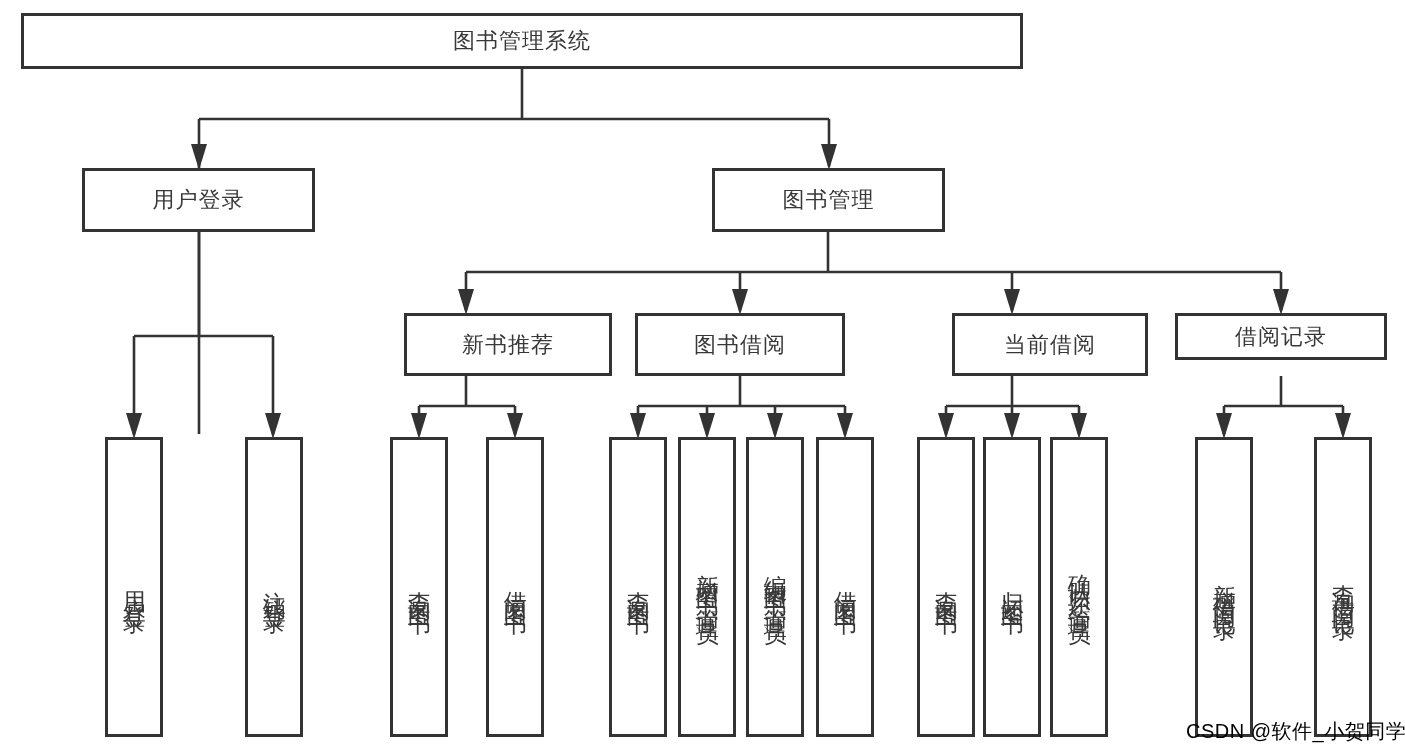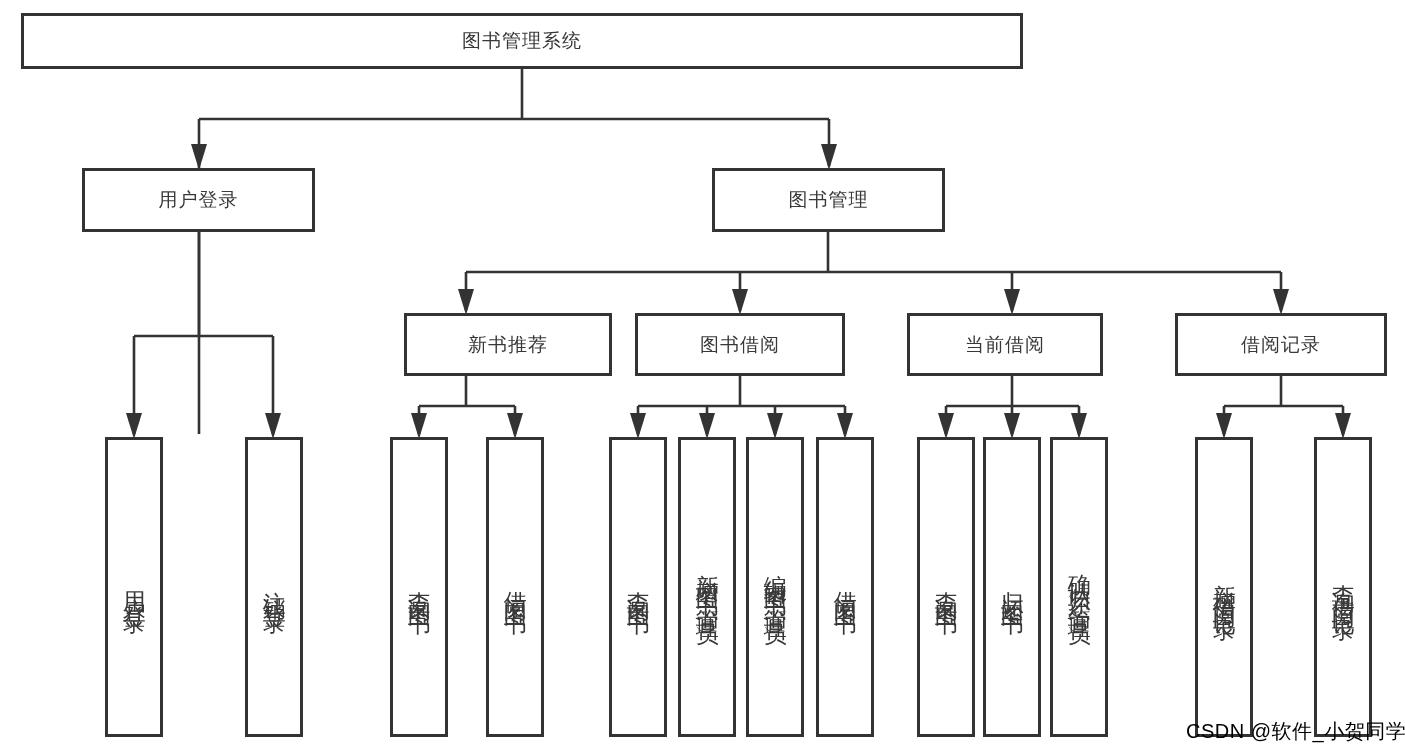--- a/index.html
+++ b/index.html
@@ -6,21 +6,21 @@
   body{
     width:1405px;height:747px;position:relative;overflow:hidden;
     font-family:"Liberation Sans","DejaVu Sans",sans-serif;
   }
   .stage{position:absolute;inset:0;width:1405px;height:747px;}
   svg.connectors{position:absolute;left:0;top:0;z-index:1;}
   .hbox{
     position:absolute;z-index:2;box-sizing:border-box;
     background:#ffffff;border:3px solid #333333;
     display:flex;align-items:center;justify-content:center;
-    font-size:19px;color:#383838;letter-spacing:1px;
+    font-size:22px;color:#383838;letter-spacing:1px;
   }
   .vbox{
     position:absolute;z-index:2;box-sizing:border-box;
     top:437px;width:58px;height:300px;
     background:#ffffff;border:3px solid #333333;
     display:flex;align-items:center;justify-content:center;
   }
   .vtext{
     writing-mode:vertical-rl;text-orientation:mixed;
     font-size:23px;letter-spacing:7px;color:#383838;line-height:1.1;
@@ -86,24 +86,24 @@
   <div class="hbox" style="left:712px;top:168px;width:233px;height:64px;">
     <span>图书管理</span>
   </div>
 
   <div class="hbox" style="left:362px;top:313px;width:208px;height:63px;margin-left:42px;">
     <span>新书推荐</span>
   </div>
   <div class="hbox" style="left:635px;top:313px;width:210px;height:63px;text-align:right;">
     <span>图书借阅</span>
   </div>
-  <div class="hbox" style="left:907px;top:313px;width:196px;height:63px;">
+  <div class="hbox" style="left:952px;top:313px;width:196px;height:63px;">
     <span>当前借阅</span>
   </div>
-  <div class="hbox" style="left:1175px;top:313px;width:212px;height:63px;">
+  <div class="hbox" style="left:1175px;top:313px;width:212px;height:47px;">
     <span>借阅记录</span>
   </div>
 
   <div class="vbox" style="left:105px;">
     <span class="vtext">用户登录</span>
   </div>
   <div class="vbox" style="left:245px;">
     <span class="vtext">注销登录</span>
   </div>
 

